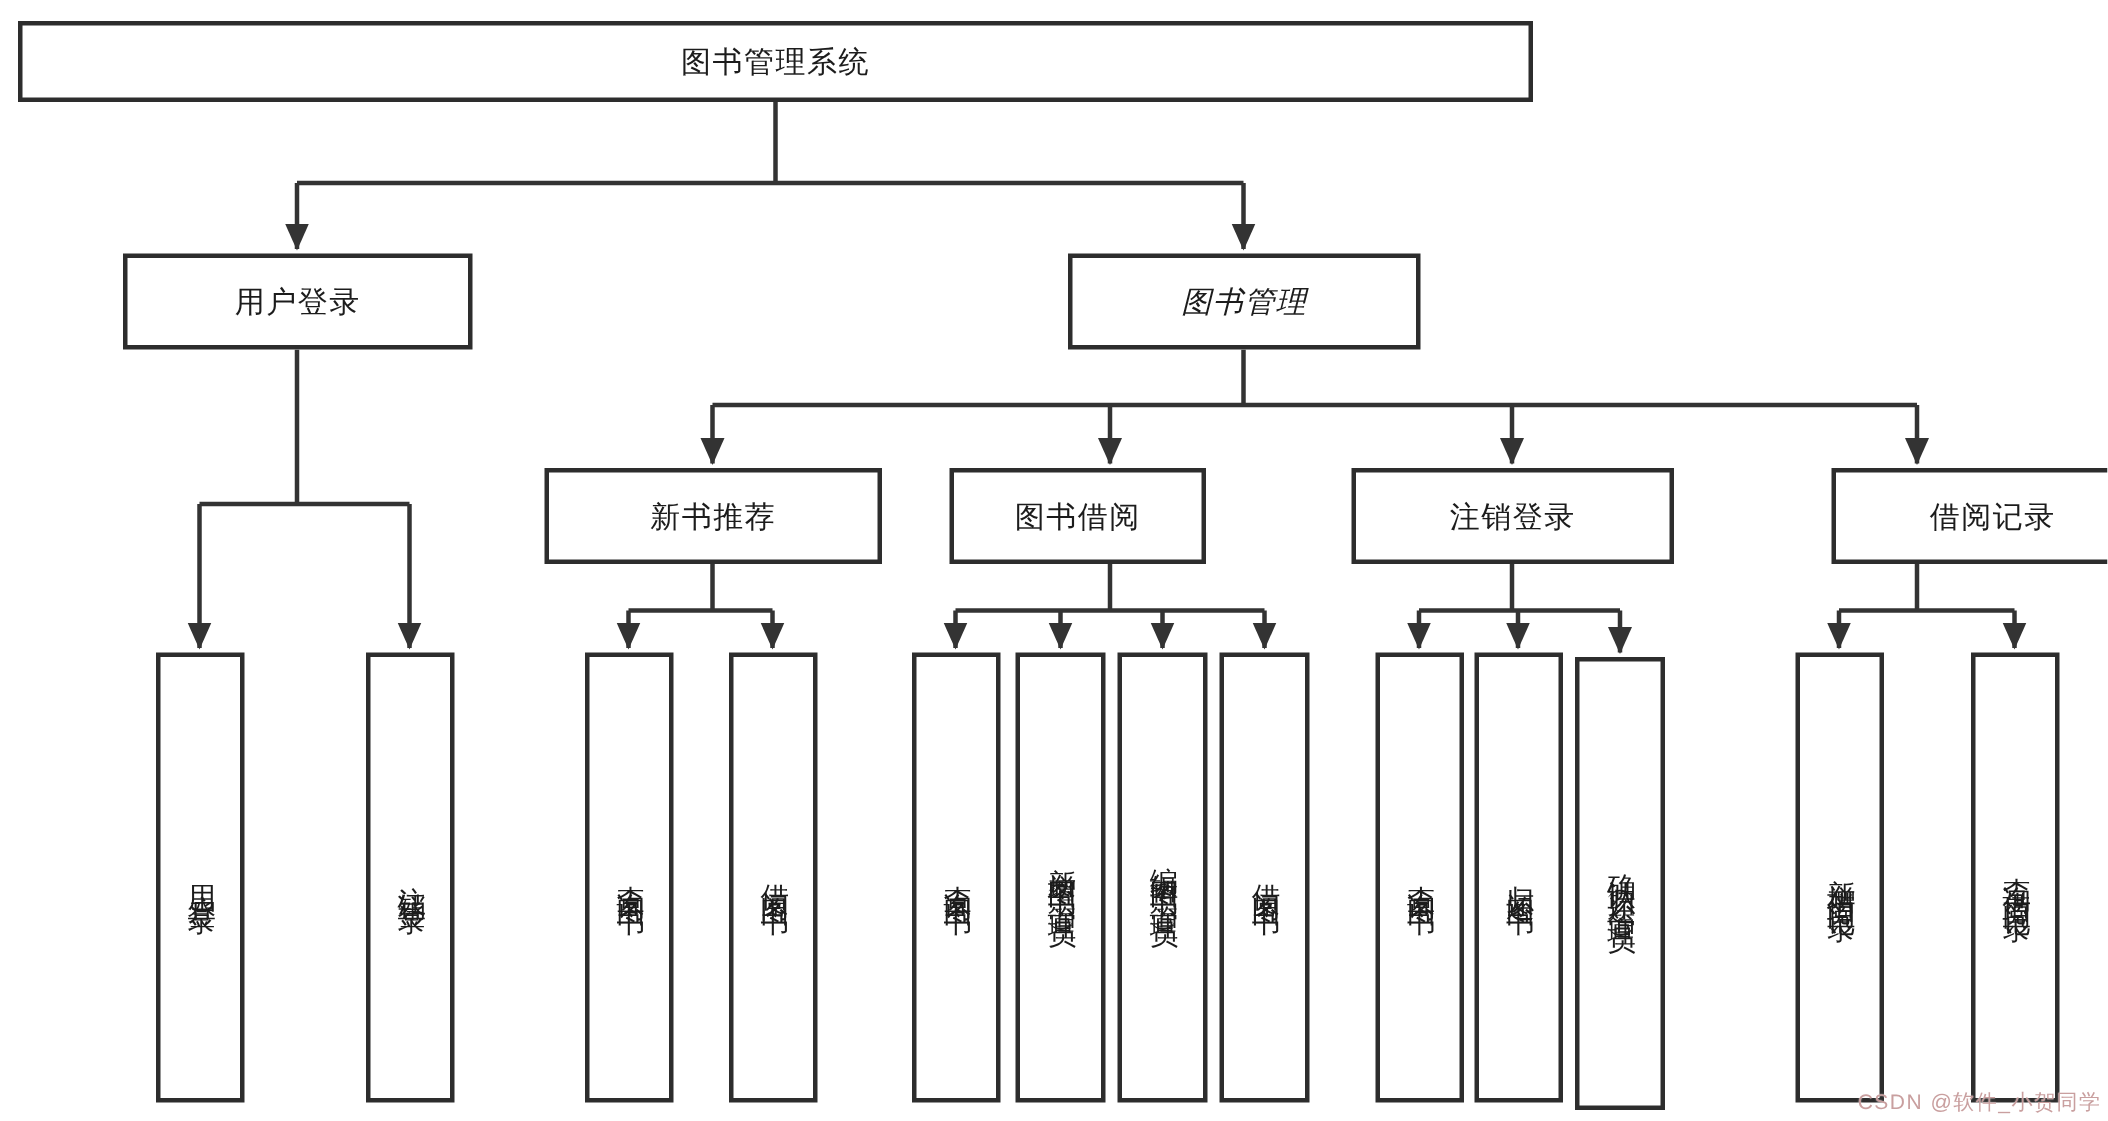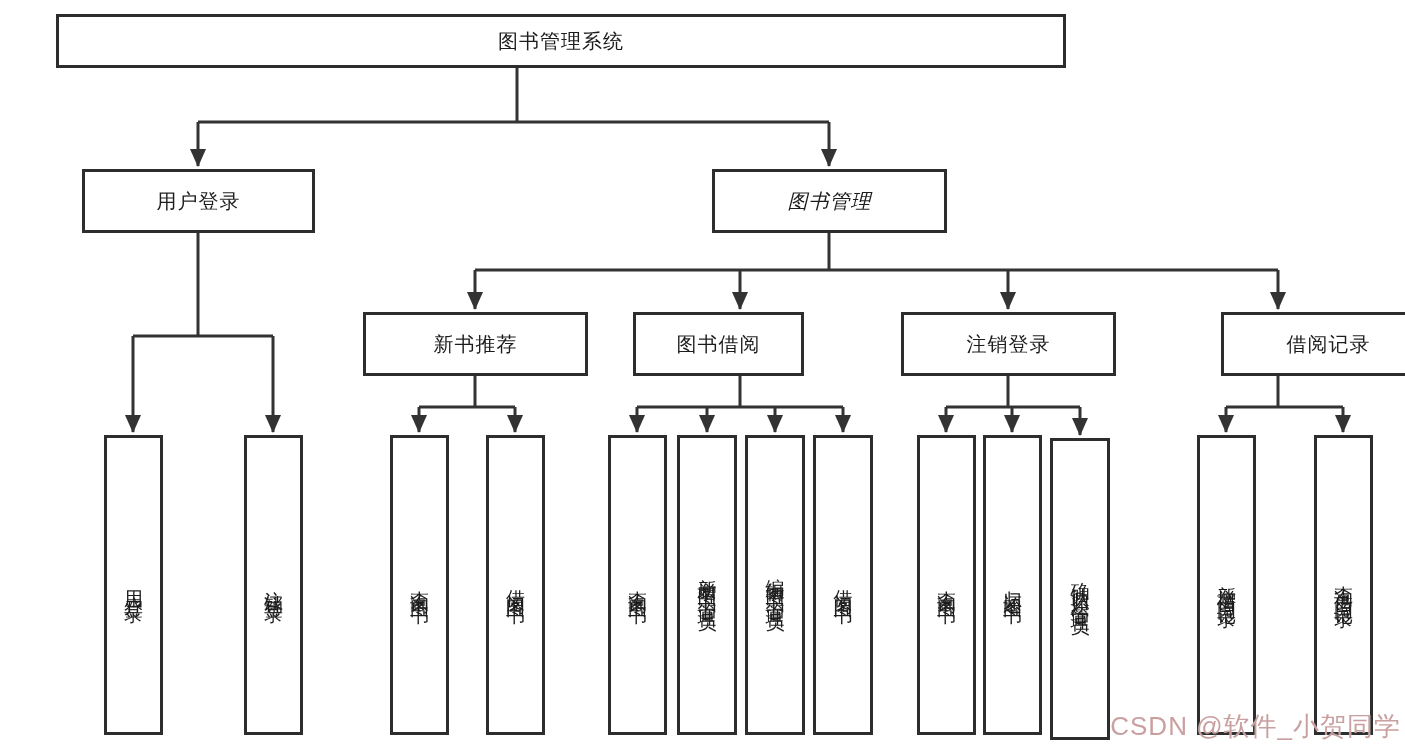--- a/index.html
+++ b/index.html
@@ -25,21 +25,21 @@
   }
   .h  { font-size:20px; letter-spacing:1px; }
   .v  { font-size:19px; }
   .v span {
     writing-mode:vertical-rl;
     text-orientation:mixed;
     letter-spacing:5px;
     line-height:1.15;
   }
   
-  .n-root   { left:12px;  top:14px;  width:1010px; height:54px;margin-left:44px; }
+  .n-root   { left:12px;  top:14px;  width:1010px; height:54px; }
   
   .n-ulogin { left:82px;  top:169px; width:233px;  height:64px; }
   .n-bmgmt  { left:712px; top:169px; width:235px;  height:64px;font-style:italic; }
   
   .n-nbr { left:363px;  top:312px; width:225px; height:64px; }
   .n-bb  { left:633px;  top:312px; width:171px; height:64px; }
   .n-cb  { left:901px;  top:312px; width:215px; height:64px; }
   .n-br  { left:1221px; top:312px; width:215px; height:64px; }
   
   .l-ul1 { left:104px;  top:435px; width:59px; height:300px; }
@@ -52,21 +52,21 @@
   .l-bb4 { left:813px;  top:435px; width:60px; height:300px; }
   .l-cb1 { left:917px;  top:435px; width:59px; height:300px; }
   .l-cb2 { left:983px;  top:435px; width:59px; height:300px; }
   .l-cb3 { left:1050px; top:438px; width:60px; height:302px; }
   .l-br1 { left:1197px; top:435px; width:59px; height:300px; }
   .l-br2 { left:1314px; top:435px; width:59px; height:300px; }
 
   .watermark {
     position:absolute;
     right:4px; bottom:3px;
-    font-size:26px;
+    font-size:14px;
     letter-spacing:1px;
     color:rgba(198,154,154,0.95);
     text-shadow:0 0 1px rgba(255,255,255,0.8);
     z-index:5;
     white-space:nowrap;
   }
 </style>
 </head>
 <body>
 

